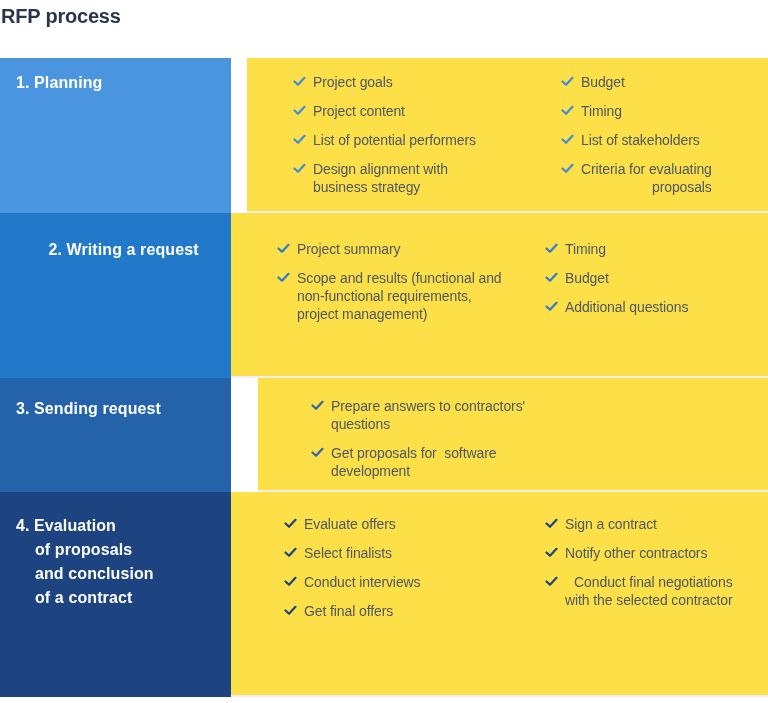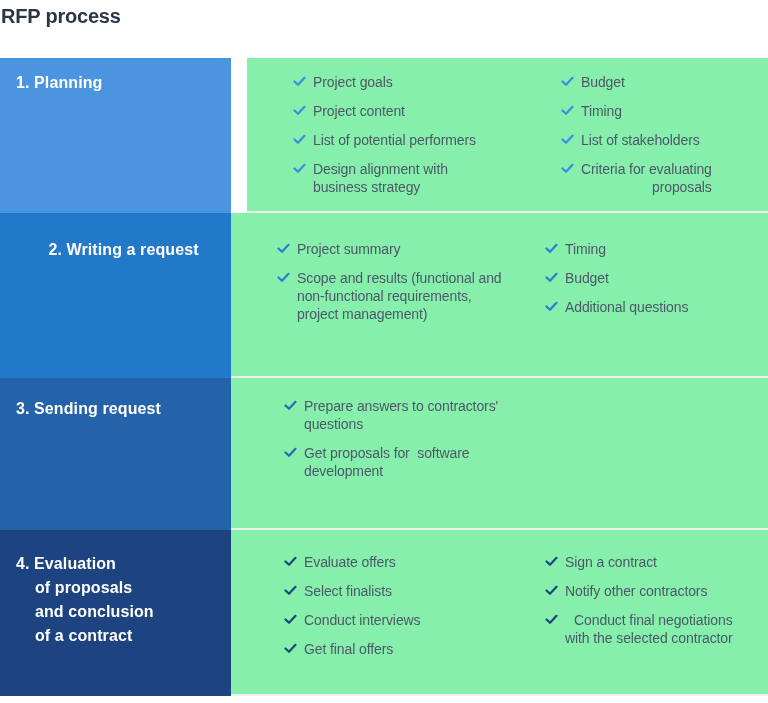--- a/index.html
+++ b/index.html
@@ -11,42 +11,42 @@
     padding:5px 0 0 1px;
     font-size:20px; font-weight:bold; color:#2a3648;
     letter-spacing:-0.2px;
     height:58px;
   }
 
   .process { width:768px; }
   .row { display:flex; width:768px; }
   .row-1 { height:155px;gap:16px; }
   .row-2 { height:165px; }
-  .row-3 { height:152px; }
-  .row-4 { height:166px; }
+  .row-3 { height:114px;gap:27px; }
+  .row-4 { height:205px; }
 
   .stage-block {
     width:231px; flex:0 0 231px;
     background:var(--block-color,#4b95e0);
     color:#fff;
   }
   .stage-label {
     font-size:16px; font-weight:bold; line-height:24px;
     padding-left:35px; text-indent:-19px;
     white-space:pre-line;
     letter-spacing:0.1px;
   }
   .row-1 .stage-label { padding-top:13px; }
   .row-2 .stage-label { padding-top:25px;text-align:center; }
   .row-3 .stage-label { padding-top:19px; }
   .row-4 .stage-label { padding-top:22px; }
 
   .row-body {
     flex:1; display:flex; align-items:flex-start;
-    background:#86efac;
+    background:#fde047;
     border-bottom:2px solid #efefef;
   }
   .row-1 .row-body { padding:15px 0 0 46px; }
   .row-2 .row-body { padding:27px 0 0 46px; }
   .row-3 .row-body { padding:19px 0 0 53px; }
   .row-4 .row-body { padding:23px 0 12px 53px; }
 
   .col { flex:0 0 auto; }
   .row-1 .col-1, .row-2 .col-1 { width:268px; }
   .row-4 .col-1 { width:261px; }

